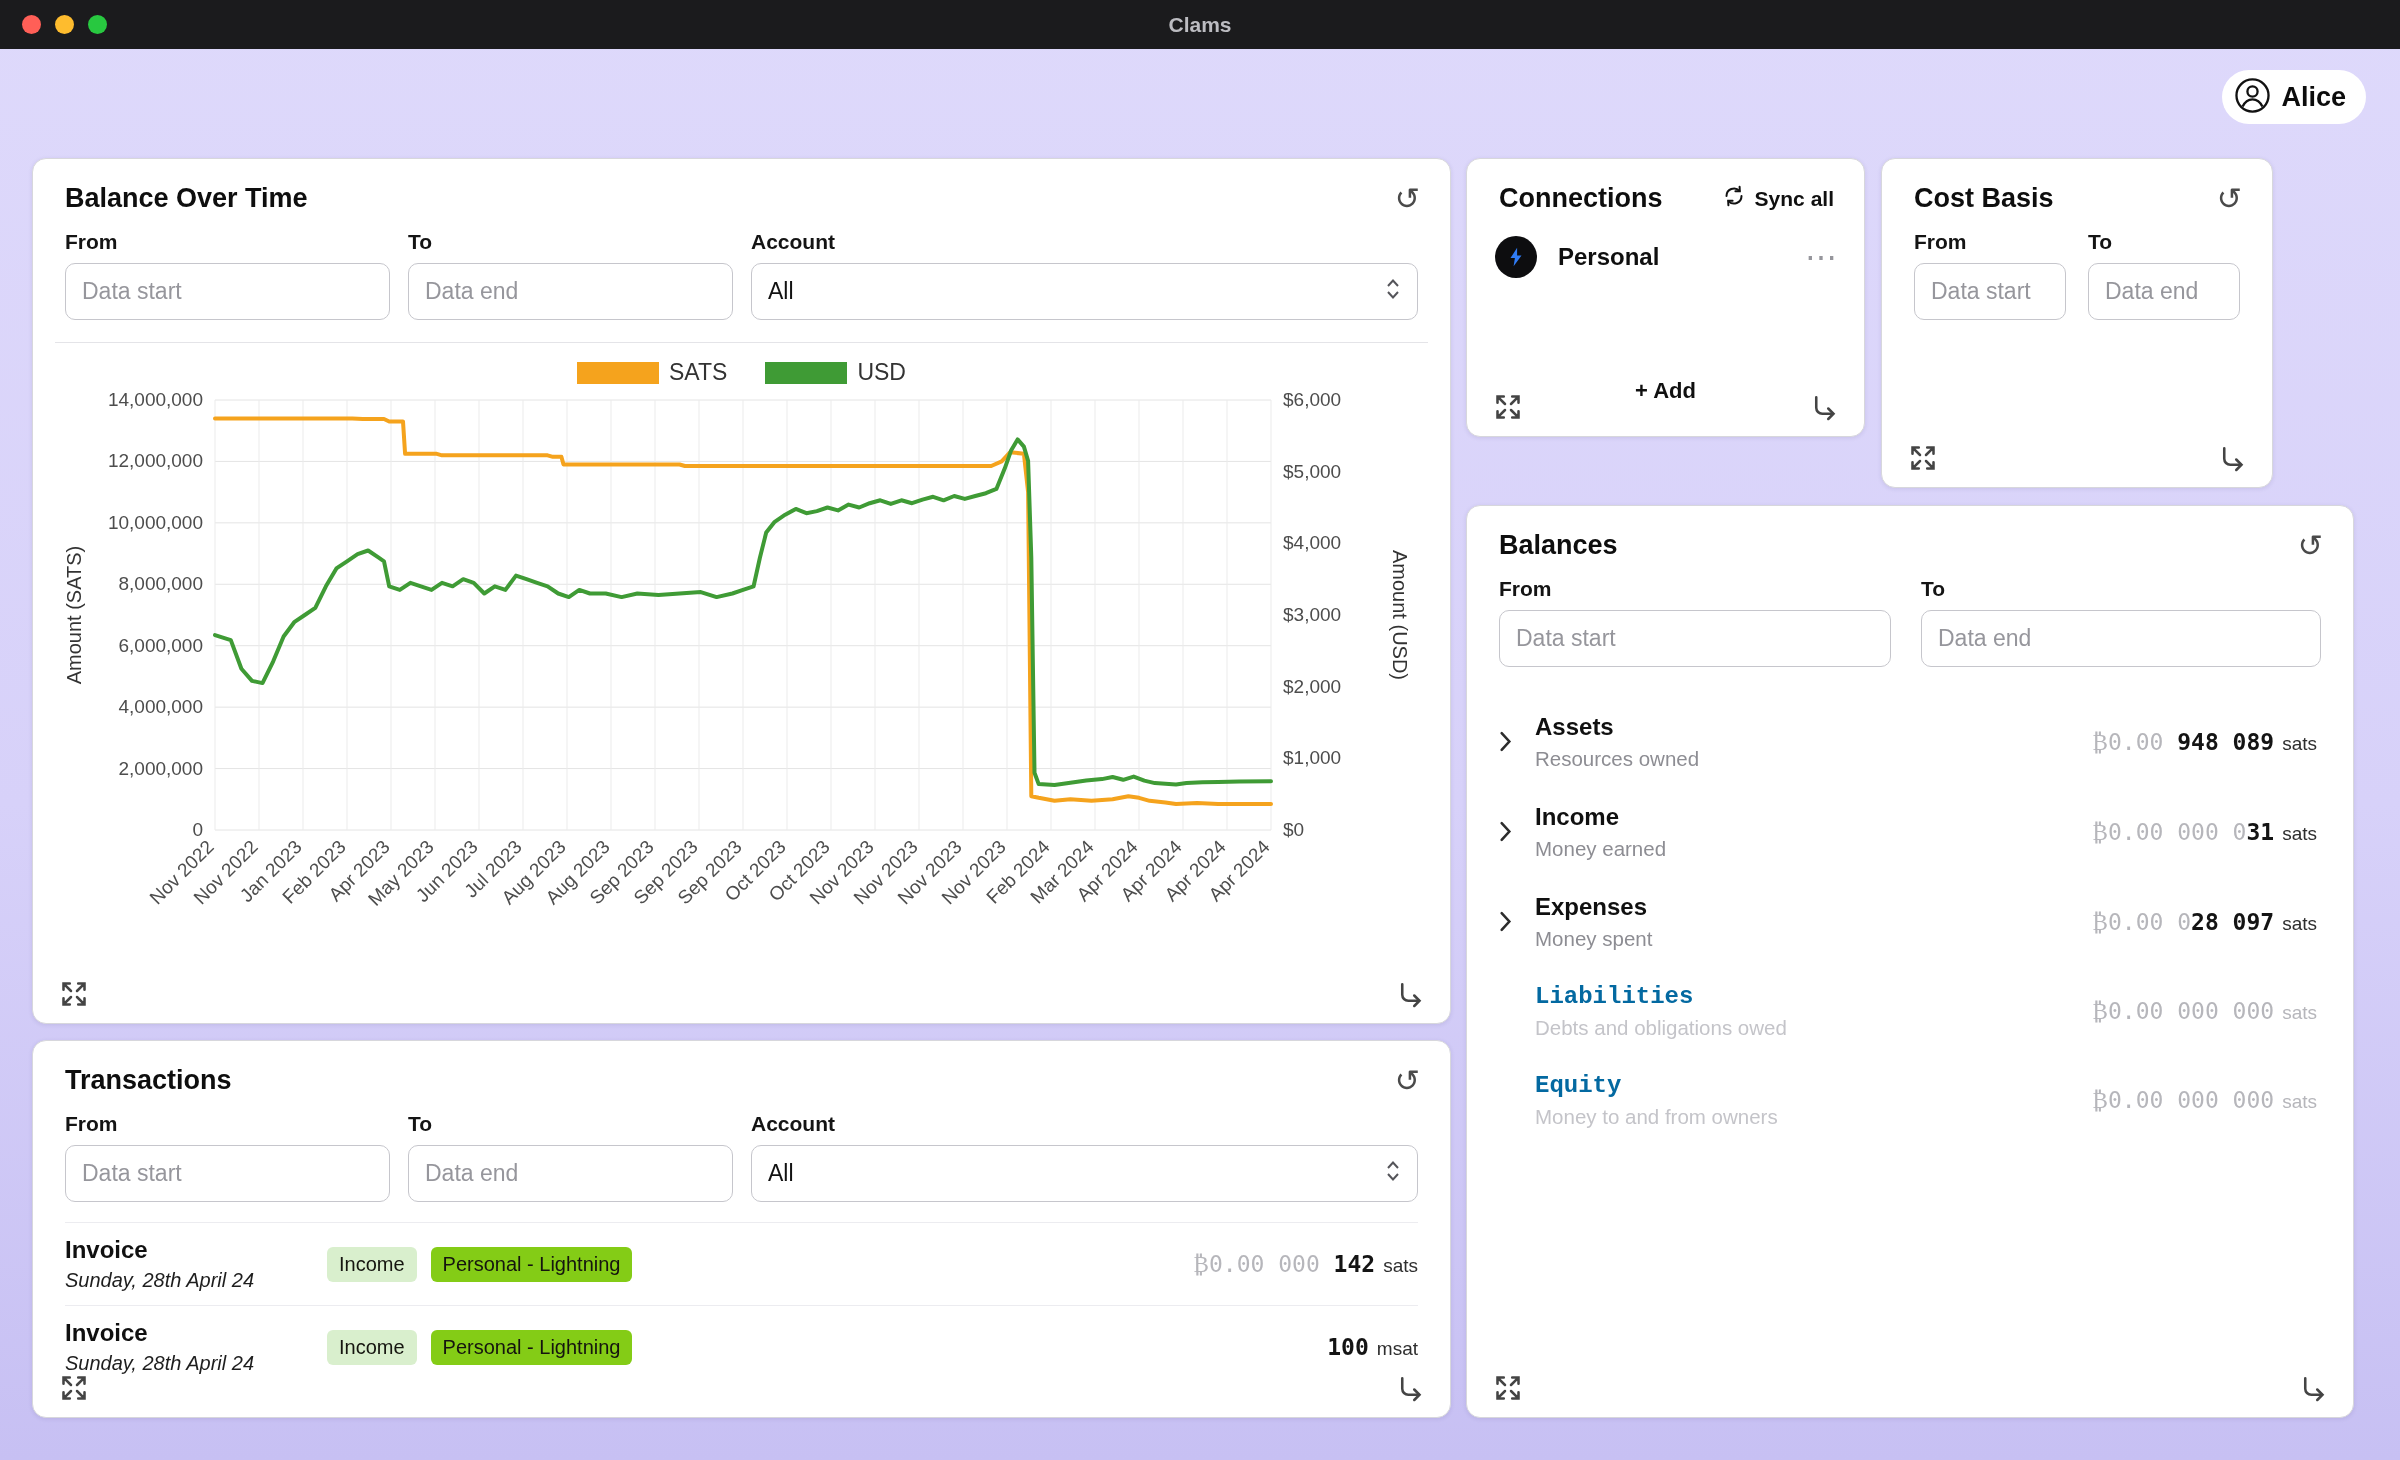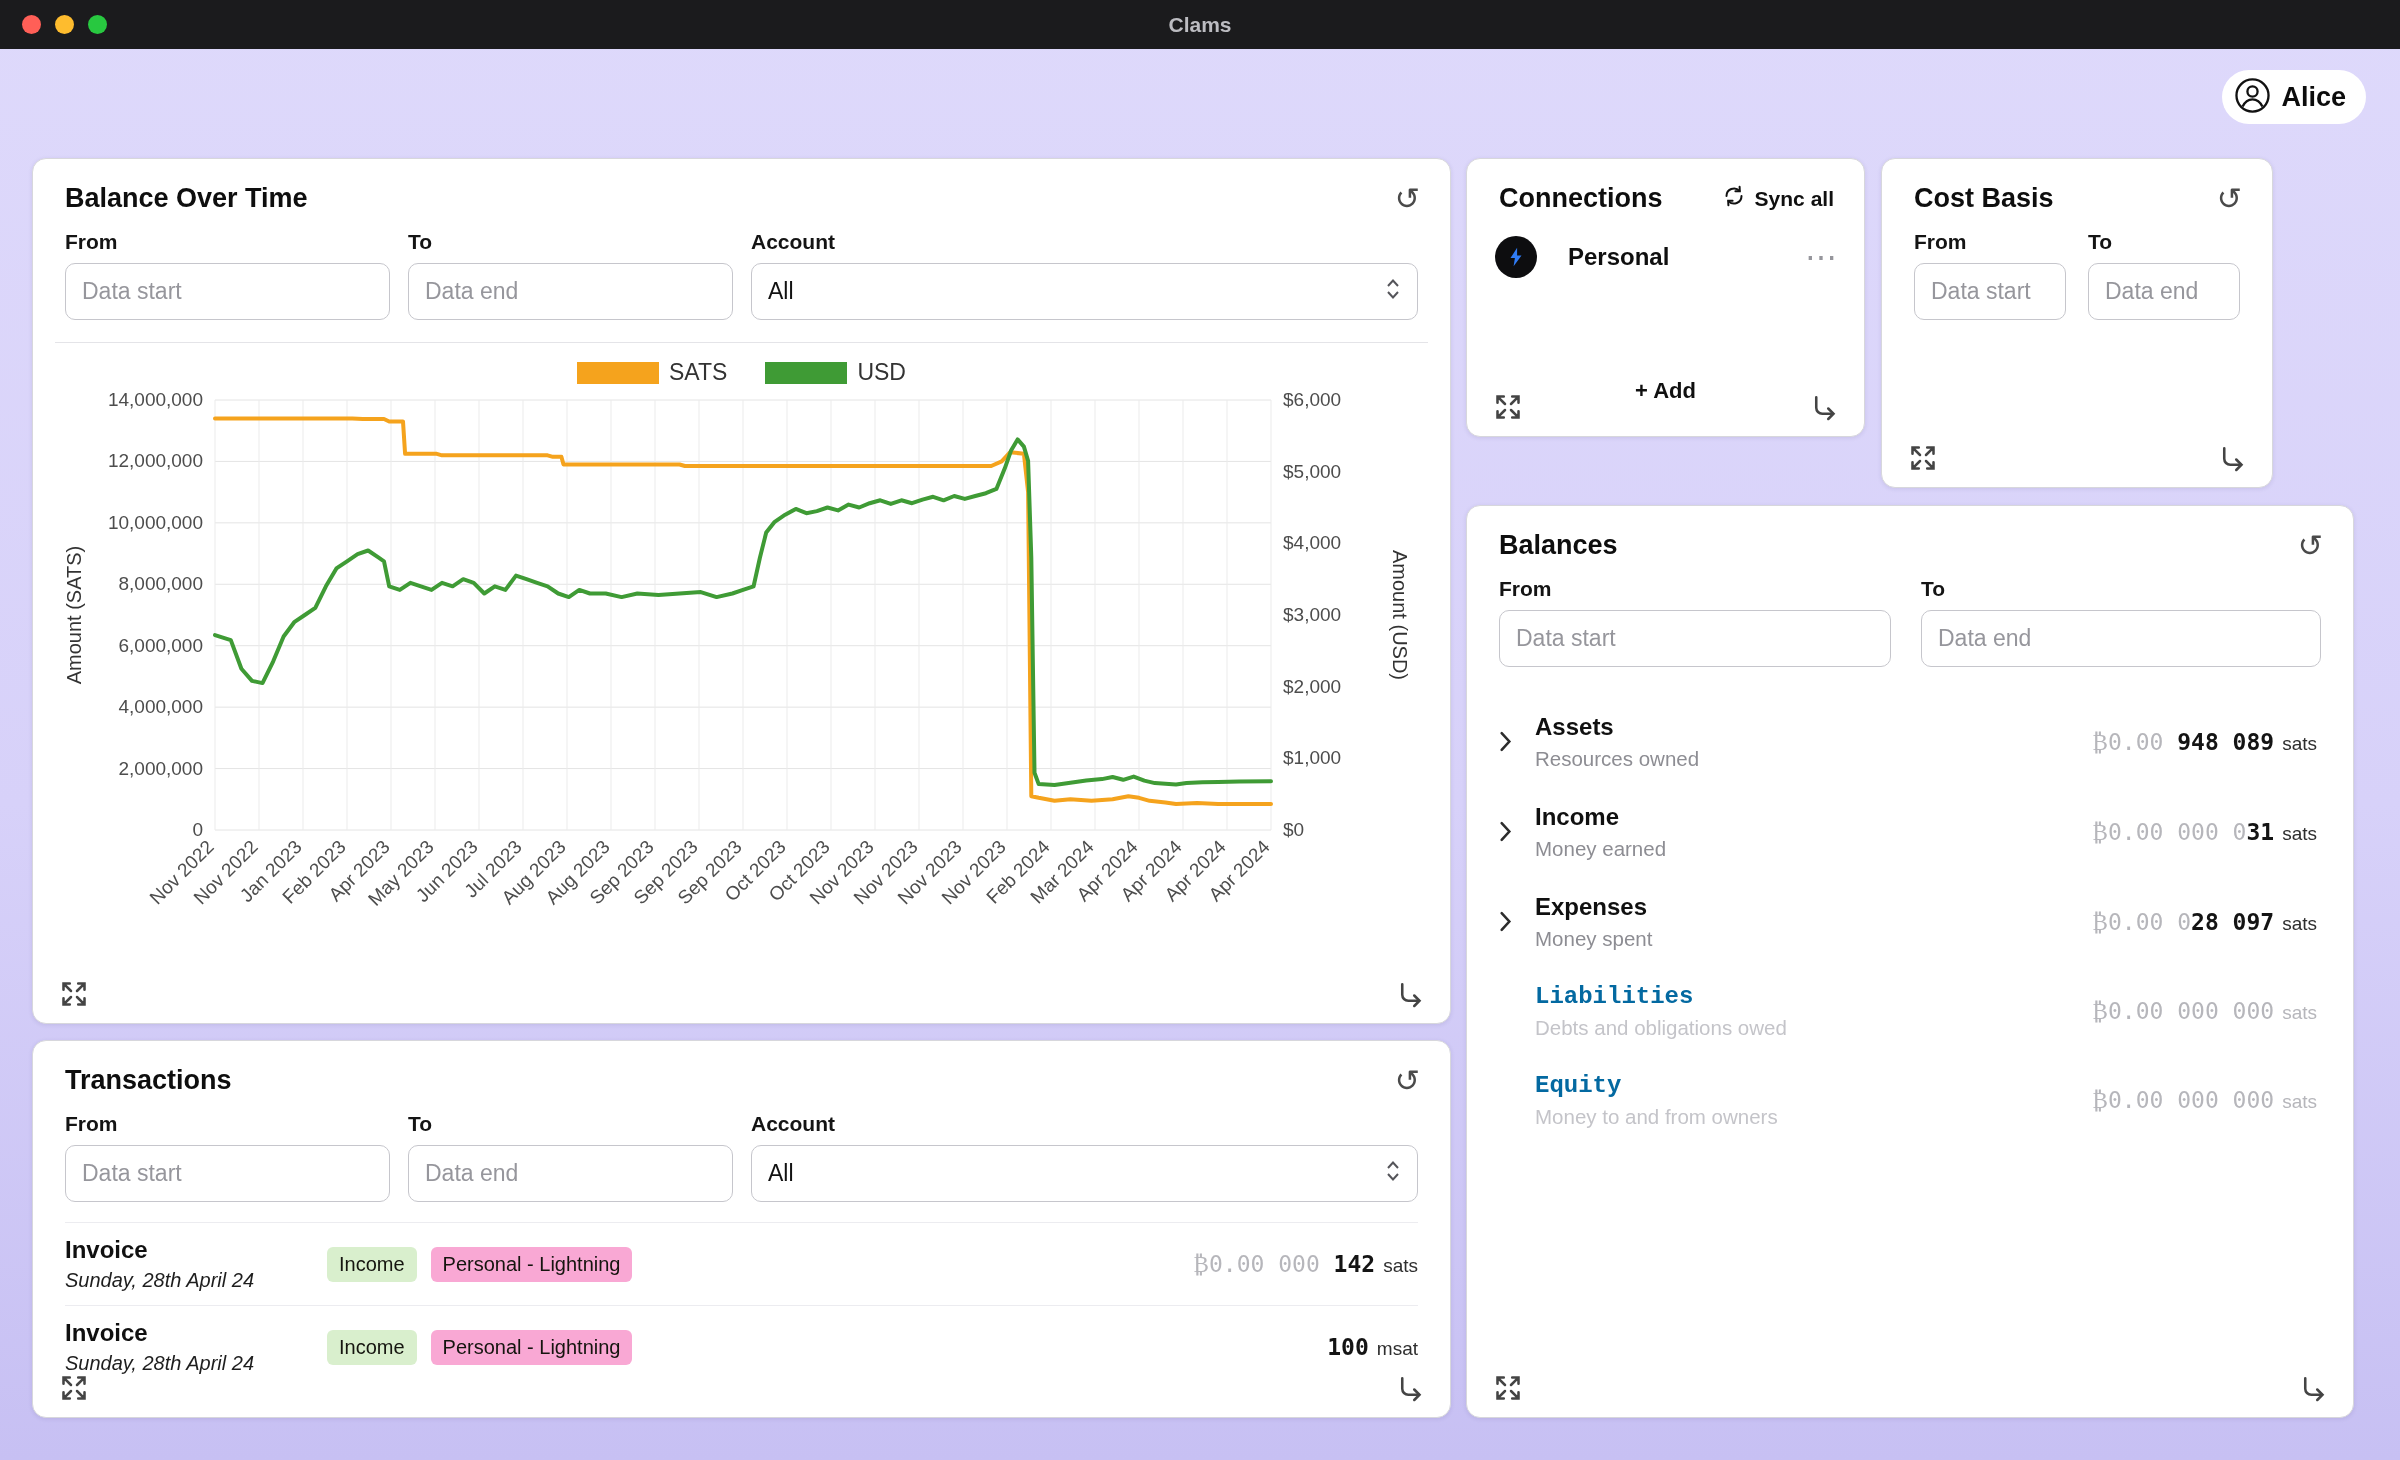--- a/index.html
+++ b/index.html
@@ -72,30 +72,30 @@
   .corner.resize { right:26px; }
 
   
   .txn-rows { margin:20px 32px 0 32px; }
   .txn-row { display:flex; align-items:center; padding:13px 0; border-top:1px solid #ececf0; }
   .txn-left { width:262px; }
   .txn-type { font-size:24px; font-weight:700; color:#101010; }
   .txn-date { font-size:20px; font-style:italic; color:#1e1e1e; margin-top:5px; }
   .badge { font-size:20px; color:#15150f; padding:6px 12px; border-radius:6px; margin-right:14px; white-space:nowrap; }
   .badge-income  { background:#d9efcd; }
-  .badge-account { background:#f9a8d4; }
+  .badge-account { background:#84cc16; }
   .txn-amount { margin-left:auto; font-family:"DejaVu Sans Mono",monospace; font-size:23px; white-space:pre; }
   .amount-gray { color:#b6b6bb; }
   .amount-sig  { color:#141414; font-weight:700; }
   .amount-unit { font-family:"Liberation Sans",sans-serif; font-size:19px; font-weight:400; color:#2e2e2e; margin-left:8px; }
 
   
   .sync-btn { display:flex; align-items:center; gap:9px; background:none; border:none; cursor:pointer;
               font-family:"Liberation Sans",sans-serif; font-size:21px; font-weight:700; color:#101010; }
-  .conn-item { display:flex; align-items:center; gap:31px; padding:22px 26px 0 28px; }
+  .conn-item { display:flex; align-items:center; gap:21px; padding:22px 26px 0 28px; }
   .conn-avatar { width:42px; height:42px; border-radius:50%; background:#0d0d0f; display:flex; align-items:center; justify-content:center; }
   .conn-name { font-size:24px; font-weight:700; color:#0f0f0f; }
   .conn-more { margin-left:auto; color:#96969c; font-size:32px; line-height:0.5; cursor:pointer; letter-spacing:1px; }
   .add-btn { position:absolute; bottom:16px; left:0; right:0; margin:16px auto; width:110px;
              background:none; border:none; cursor:pointer;
              font-family:"Liberation Sans",sans-serif; font-size:22px; font-weight:700; color:#101010; }
 
   
   .cb-value { font-family:"DejaVu Sans Mono",monospace; font-size:47px; font-weight:700;
               color:#0a0a0a; padding:30px 0 0 32px; letter-spacing:1px; }

